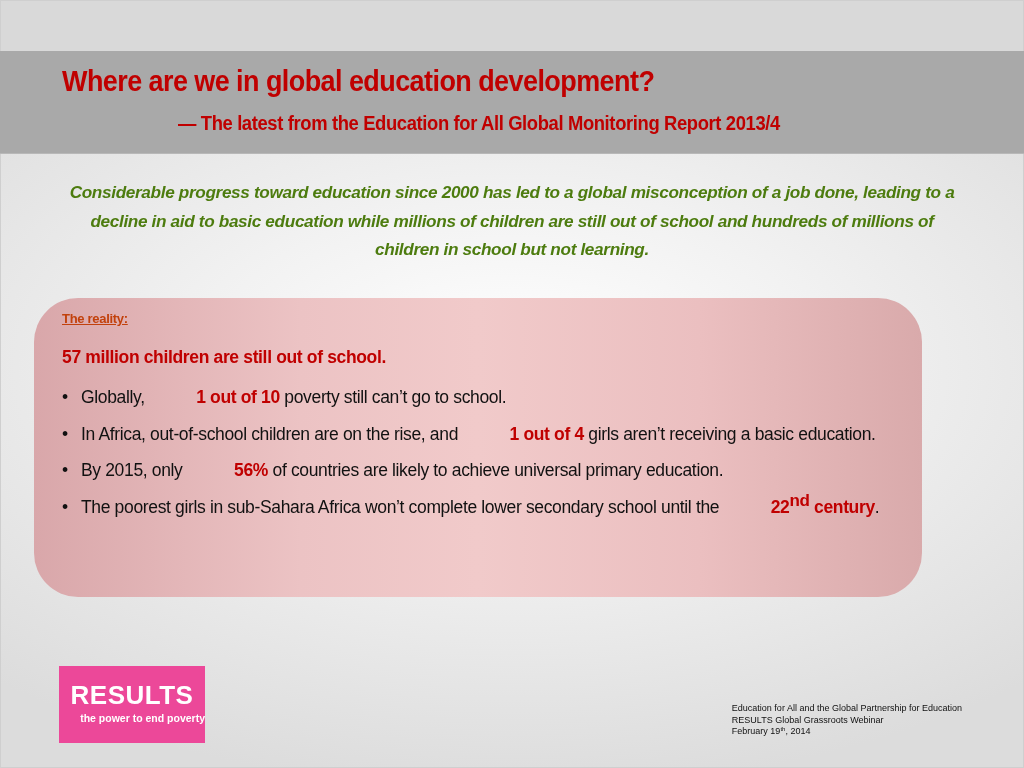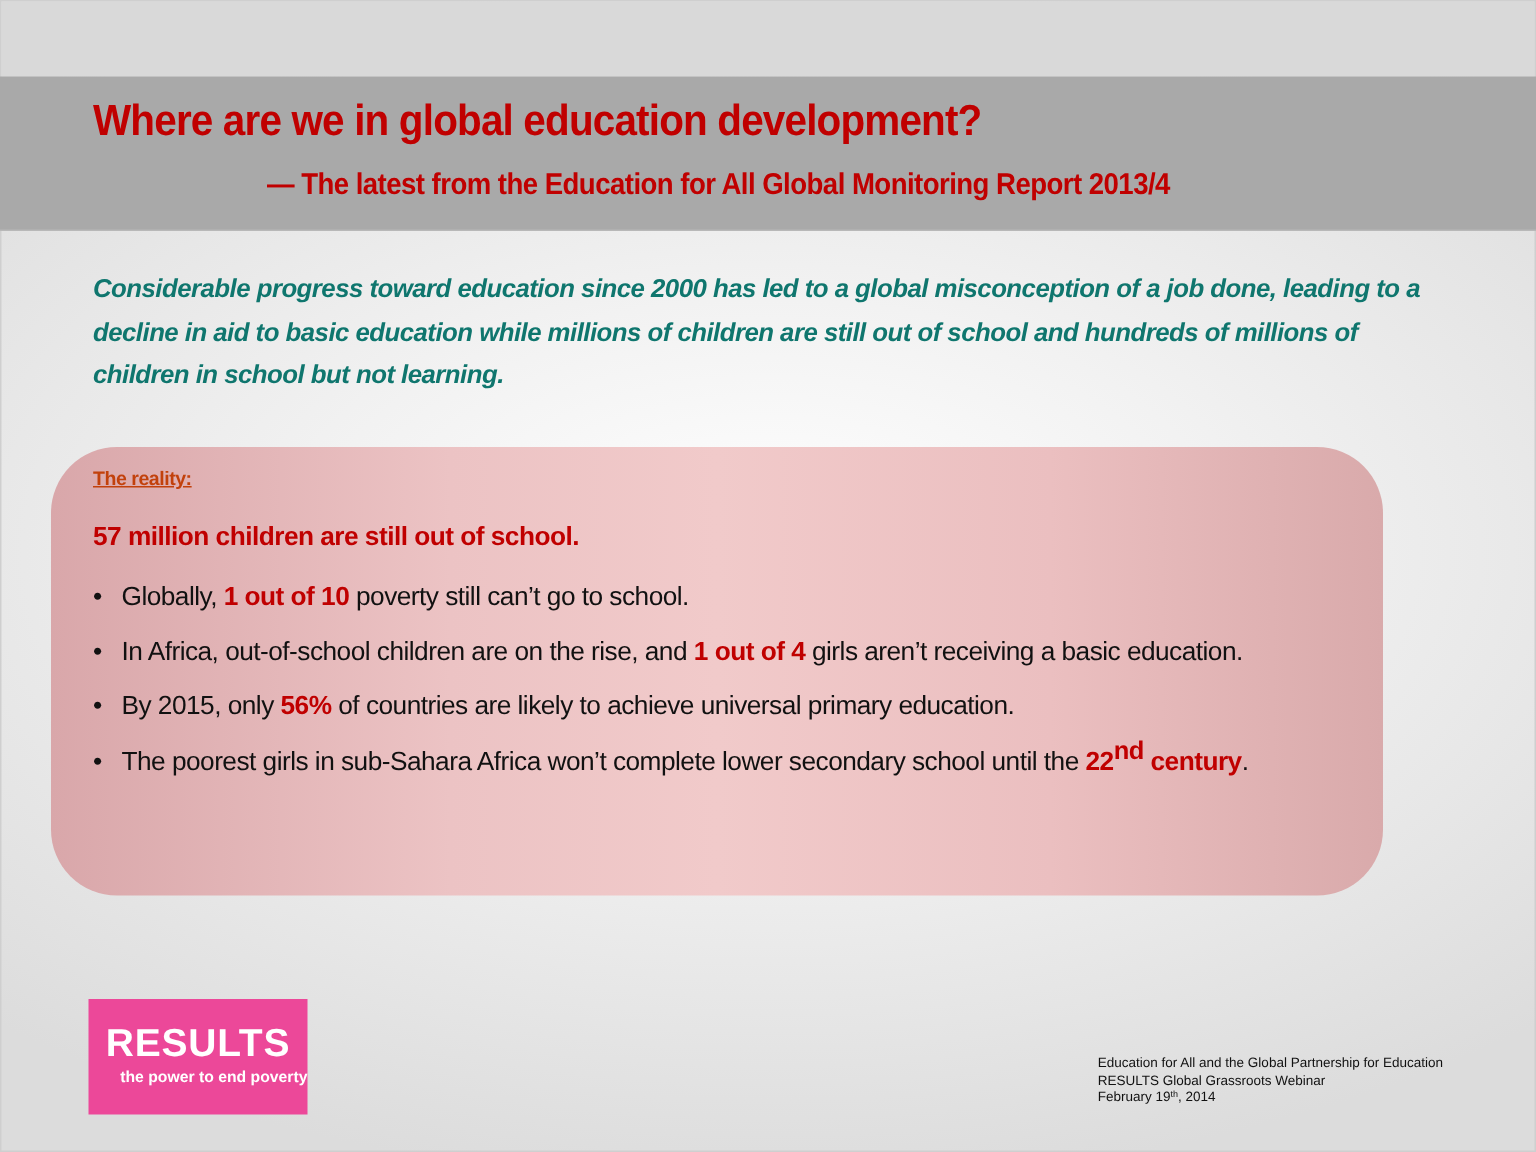--- a/index.html
+++ b/index.html
@@ -33,21 +33,21 @@
       position: absolute; left: 178px; top: 112px;
       font-family: "Liberation Sans", sans-serif;
       font-weight: bold; font-size: 20px; color: #c00000;
       letter-spacing: -0.4px; transform: scaleX(0.92); transform-origin: left;
       white-space: nowrap;
     }
     .intro {
       position: absolute; left: 62px; top: 178px; width: 900px;
       font-family: "Liberation Sans", sans-serif;
       font-weight: bold; font-style: italic; font-size: 17.2px; line-height: 28.5px;
-      color: #0f766e; letter-spacing: -0.35px;
+      color: #4d7c0f; letter-spacing: -0.35px; text-align: center;
     }
     .reality-box {
       position: absolute; left: 34px; top: 298px; width: 888px; height: 299px;
       border-radius: 44px;
       background: linear-gradient(to right, #d9a7aa 0%, #ecc3c4 30%, #f1caca 50%, #ebbfc0 75%, #d9aaab 100%);
     }
     .reality-heading {
       position: absolute; left: 62px; top: 311px;
       font-family: "Liberation Sans", sans-serif;
       font-weight: bold; font-size: 13px; text-decoration: underline; color: #c2410c;
@@ -59,21 +59,21 @@
       font-weight: bold; font-size: 17.5px; color: #c00000; letter-spacing: -0.35px;
     }
     .bullets {
       position: absolute; left: 62px; top: 383px; width: 840px;
       margin: 0; padding: 0; list-style: none;
       font-family: "Liberation Sans", sans-serif;
       font-size: 17.5px; line-height: 28.5px; color: #111; letter-spacing: -0.35px;
     }
     .bullets li { position: relative; padding-left: 19px; margin-bottom: 8px; }
     .bullets li .dot { position: absolute; left: 0; top: 0; }
-    .hl { color: #c00000; font-weight: bold; }
+    .hl { color: #c00000; font-weight: bold; margin-left: 47px; }
     .hl sup { font-size: 17px; vertical-align: 7px; line-height: 0; text-align: center; }
     .logo {
       position: absolute; left: 59px; top: 666px; width: 146px; height: 77px;
       background: #ec4899; color: #fff; text-align: center;
     }
     .logo-word {
       position: absolute; left: 0; top: 14px; width: 100%;
       font-family: "Liberation Sans", sans-serif; font-weight: bold; font-size: 26px;
       letter-spacing: 0.5px;
     }

